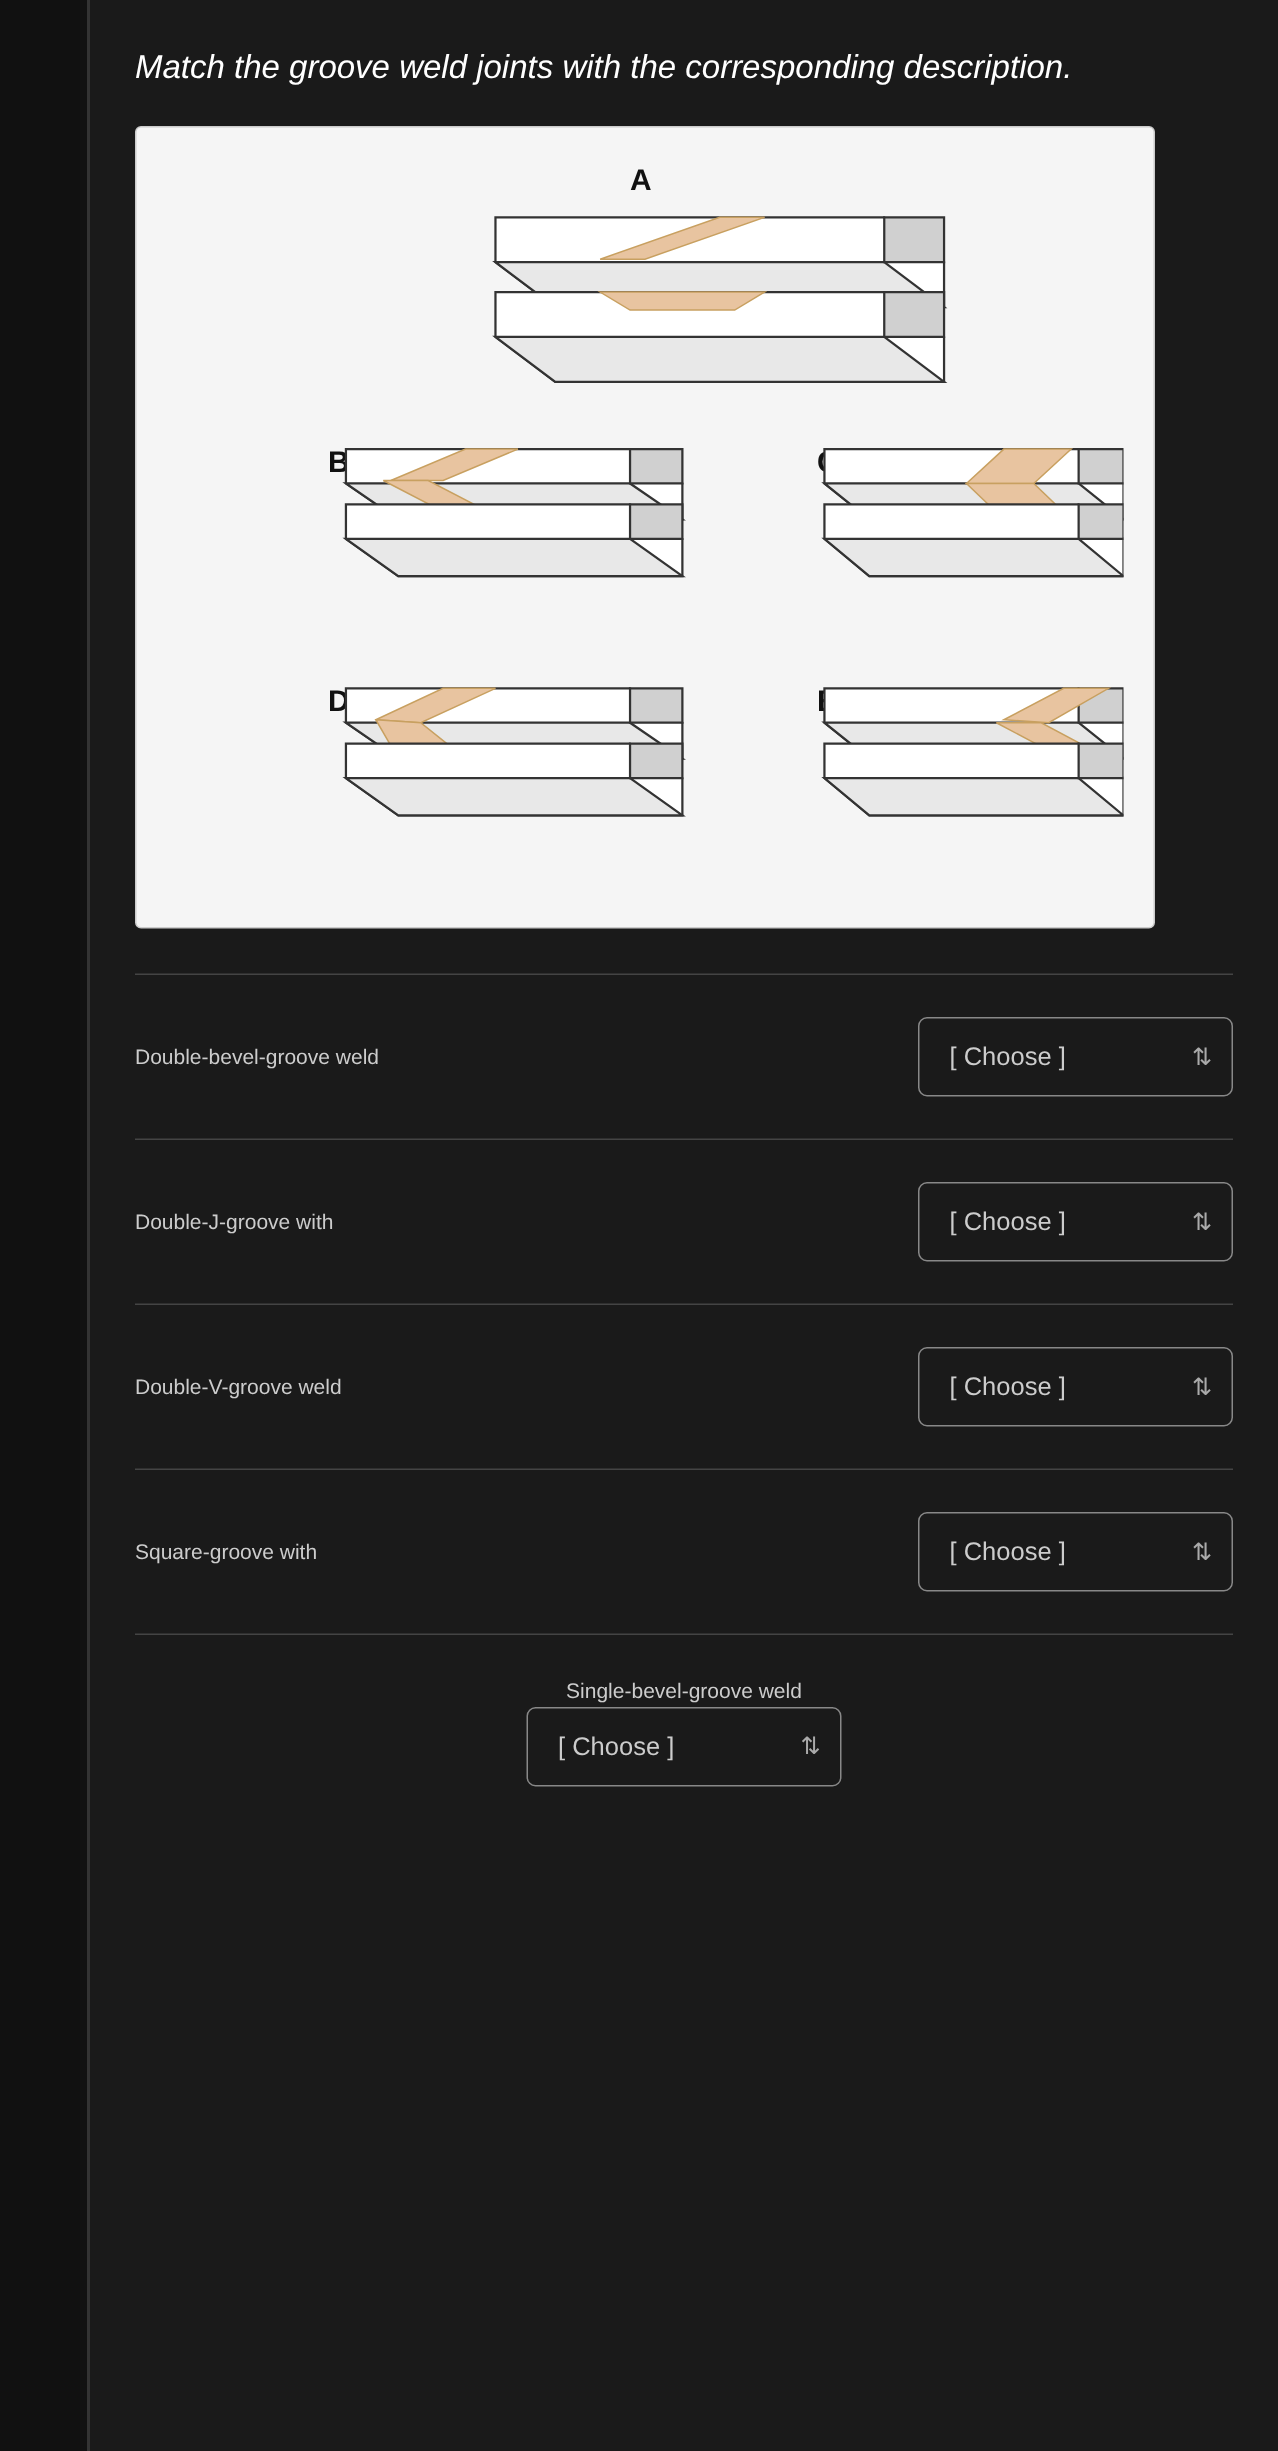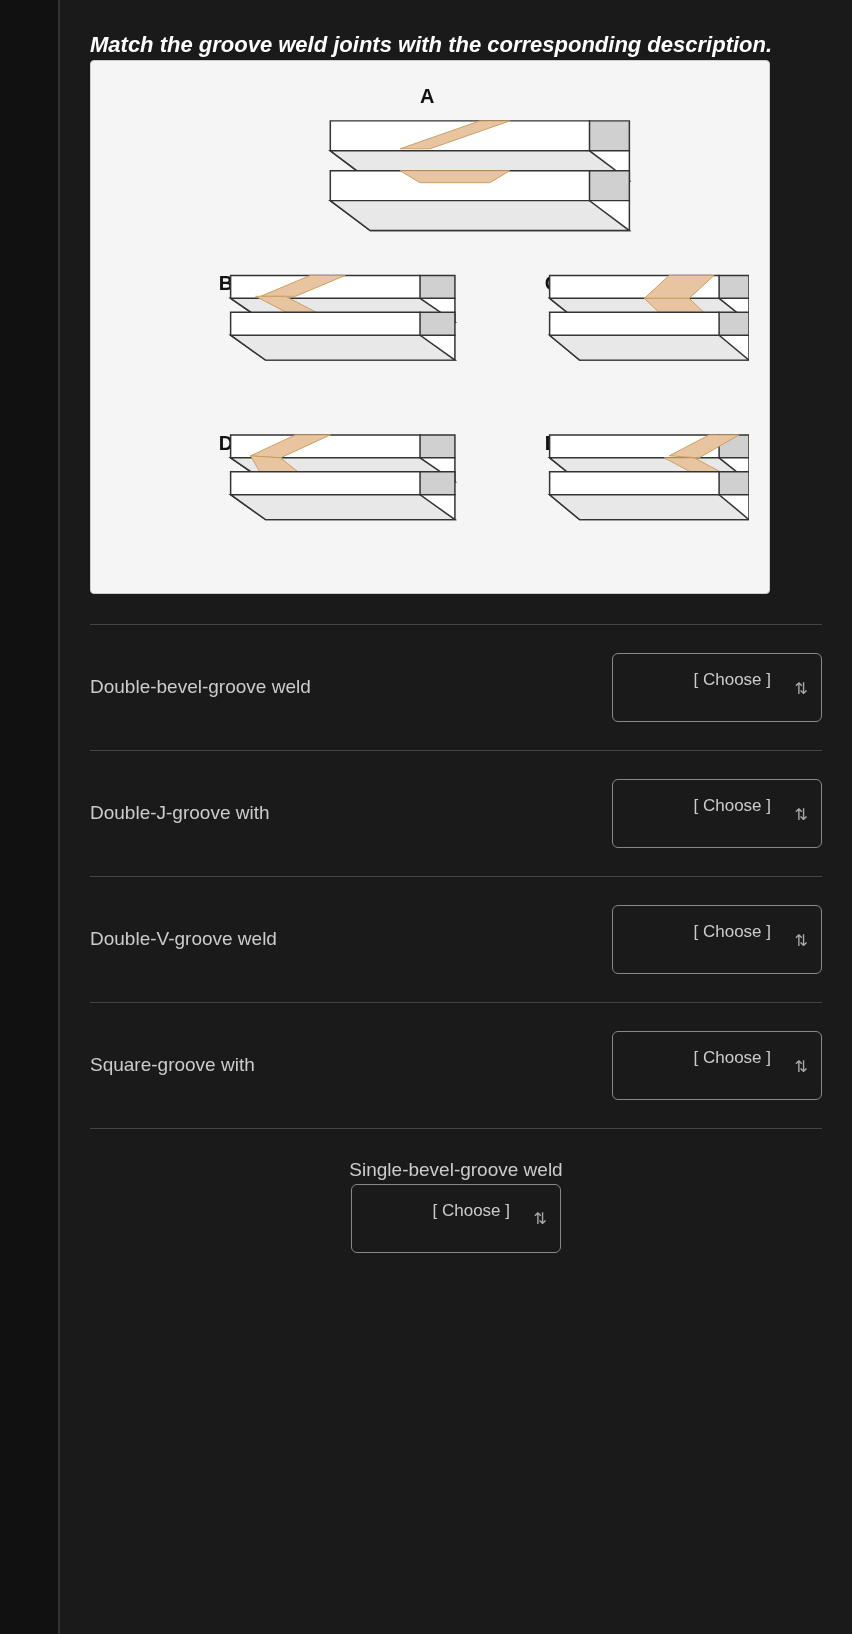--- a/index.html
+++ b/index.html
@@ -25,23 +25,24 @@
       flex-shrink: 0;
     }
 
     .main-content {
       flex: 1;
       padding: 30px 30px 40px 30px;
     }
 
     .question-title {
       font-size: 22px;
-      font-weight: bold;
+      font-weight: normal;
       font-style: italic;
       color: #ffffff;
+      margin-bottom: 24px;
       line-height: 1.35;
     }
 
     .diagram-container {
       background-color: #f5f5f5;
       border: 1px solid #ccc;
       border-radius: 4px;
       width: 100%;
       max-width: 680px;
       padding: 20px;
@@ -60,43 +61,42 @@
       padding: 28px 0;
       border-bottom: 1px solid #444;
     }
 
     .match-row:last-child {
       border-bottom: none;
       flex-direction: column;
     }
 
     .match-label {
-      font-size: 19px;
+      font-size: 14px;
       color: #cccccc;
       max-width: 260px;
       line-height: 1.4;
     }
 
     .select-wrapper {
       position: relative;
       display: inline-block;
     }
 
     .select-wrapper select {
       background-color: #1a1a1a;
       color: #cccccc;
       border: 1.5px solid #888;
       border-radius: 6px;
-      padding: 16px 50px 32px 20px;
+      padding: 16px 50px 16px 20px;
       font-size: 17px;
       min-width: 210px;
       appearance: none;
       -webkit-appearance: none;
       cursor: pointer;
-      text-align: right;
     }
 
     .select-wrapper::after {
       content: '⇅';
       position: absolute;
       right: 14px;
       top: 50%;
       transform: translateY(-50%);
       color: #aaa;
       font-size: 16px;

